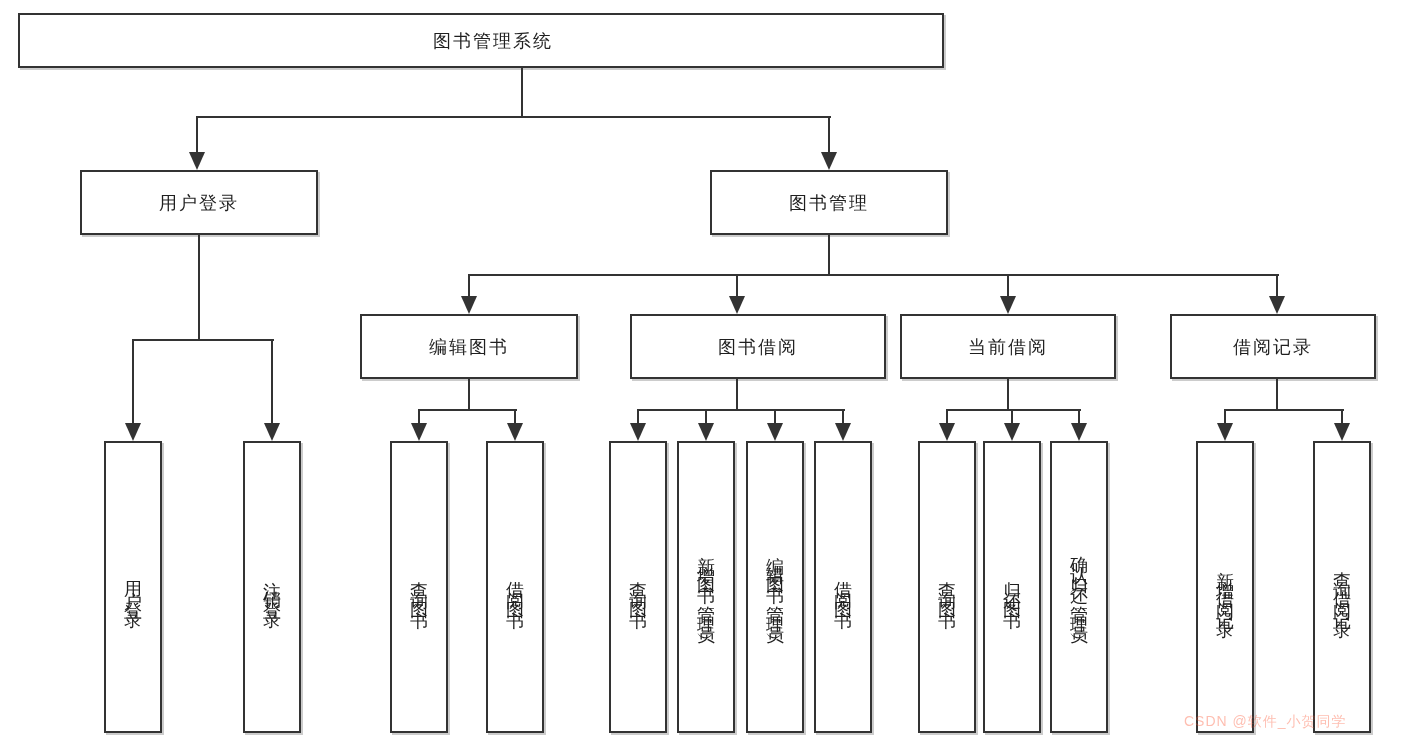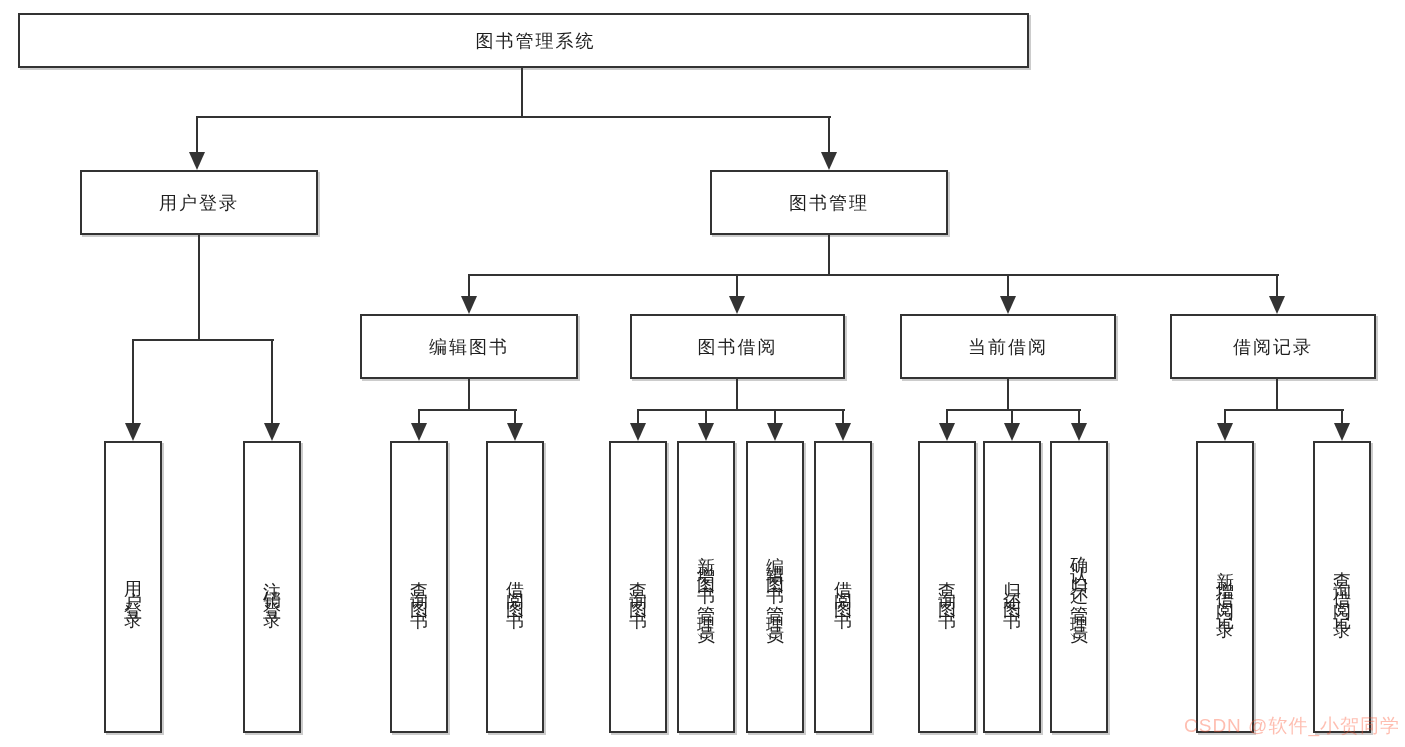--- a/index.html
+++ b/index.html
@@ -52,39 +52,39 @@
     left:-7px;bottom:-18px;
     width:0;height:0;
     border-left:8px solid transparent;
     border-right:8px solid transparent;
     border-top:18px solid var(--line);
   }
   
   .watermark{
     position:absolute;
     left:1184px;top:713px;
-    font-size:19px;
+    font-size:14px;
     letter-spacing:1px;
     color:rgba(252,85,49,0.38);
     white-space:nowrap;
     pointer-events:none;
   }
 </style>
 </head>
 <body>
 
 <div class="stage">
 
-  <div class="box h" style="left:18px;top:13px;width:1011px;height:55px;padding-left:24px;">图书管理系统</div>
+  <div class="box h" style="left:18px;top:13px;width:926px;height:55px;padding-left:24px;">图书管理系统</div>
 
   <div class="box h" style="left:80px;top:170px;width:238px;height:65px;">用户登录</div>
   <div class="box h" style="left:710px;top:170px;width:238px;height:65px;text-align:center;">图书管理</div>
 
   <div class="box h" style="left:360px;top:314px;width:218px;height:65px;">编辑图书</div>
-  <div class="box h" style="left:630px;top:314px;width:215px;height:65px;">图书借阅</div>
+  <div class="box h" style="left:630px;top:314px;width:256px;height:65px;">图书借阅</div>
   <div class="box h" style="left:900px;top:314px;width:216px;height:65px;">当前借阅</div>
   <div class="box h" style="left:1170px;top:314px;width:206px;height:65px;">借阅记录</div>
 
   <div class="box leaf" style="left:104px;">
       <span>用户登录</span>
     </div>
   <div class="box leaf" style="left:243px;">
       <span>注销登录</span>
     </div>
 

